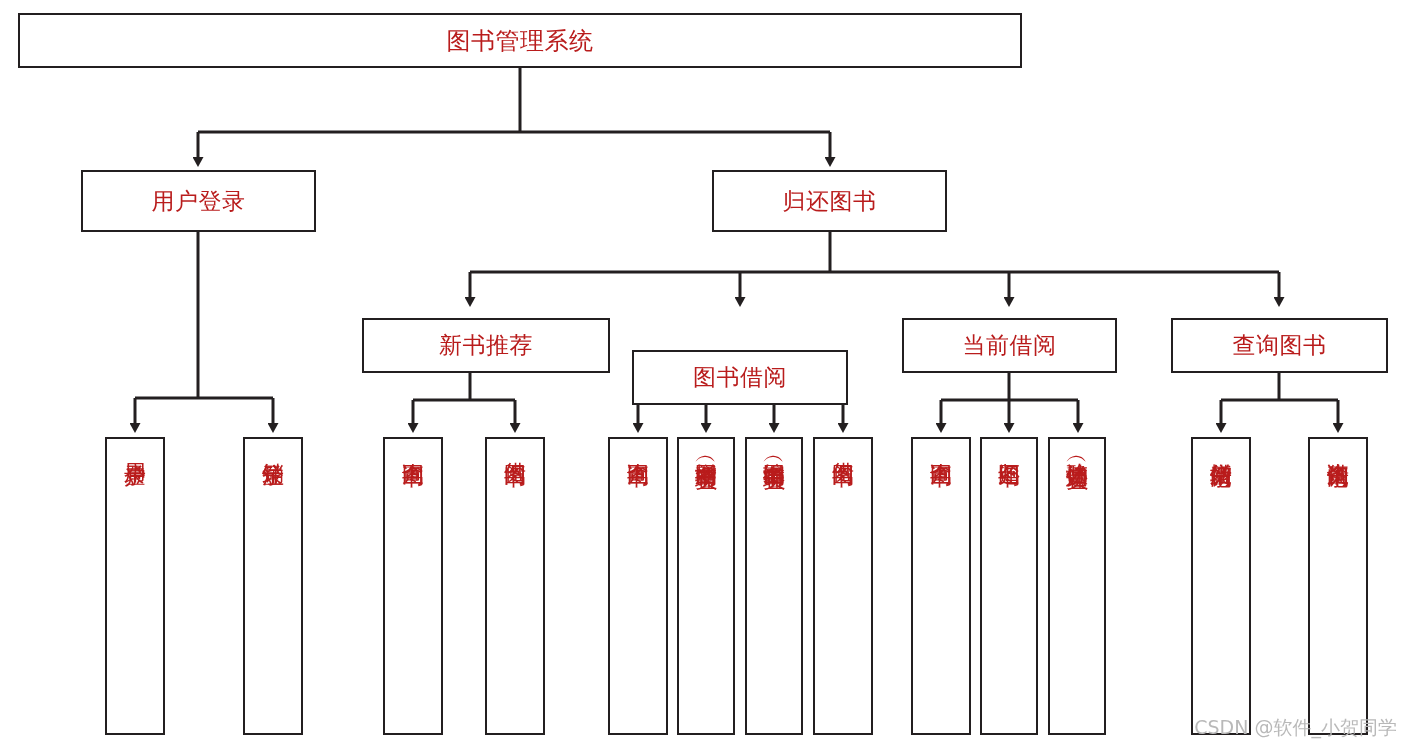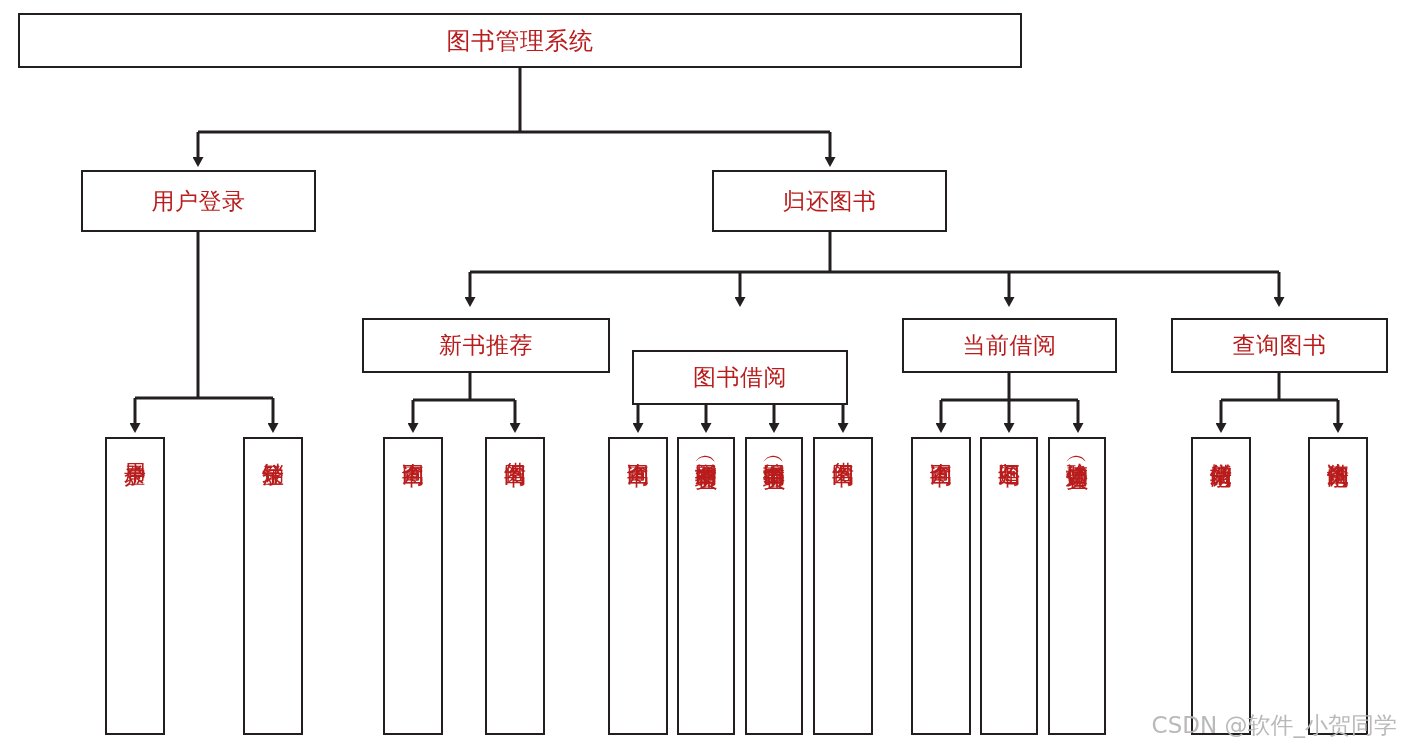--- a/index.html
+++ b/index.html
@@ -59,21 +59,21 @@
     text-orientation: upright;
     font-size: 22px;
     line-height: 1.18;
     letter-spacing: 1px;
     white-space: nowrap;
   }
   .watermark {
     position: absolute;
     right: 8px;
     bottom: 6px;
-    font-size: 23px;
+    font-size: 19px;
     color: #b9b9b9;
     white-space: nowrap;
     user-select: none;
   }
 </style>
 </head>
 <body>
 
 <div id="canvas">
 

